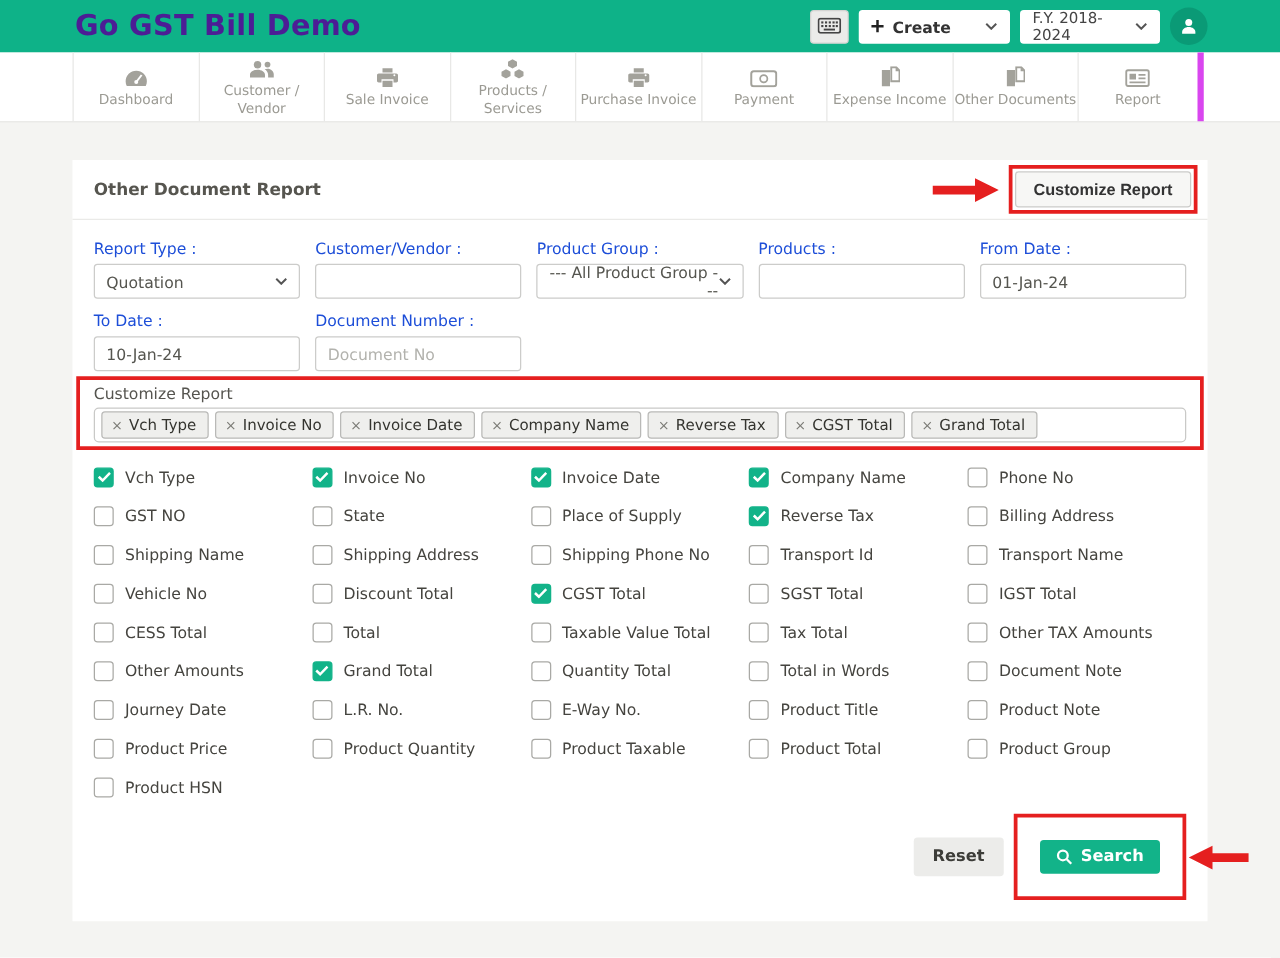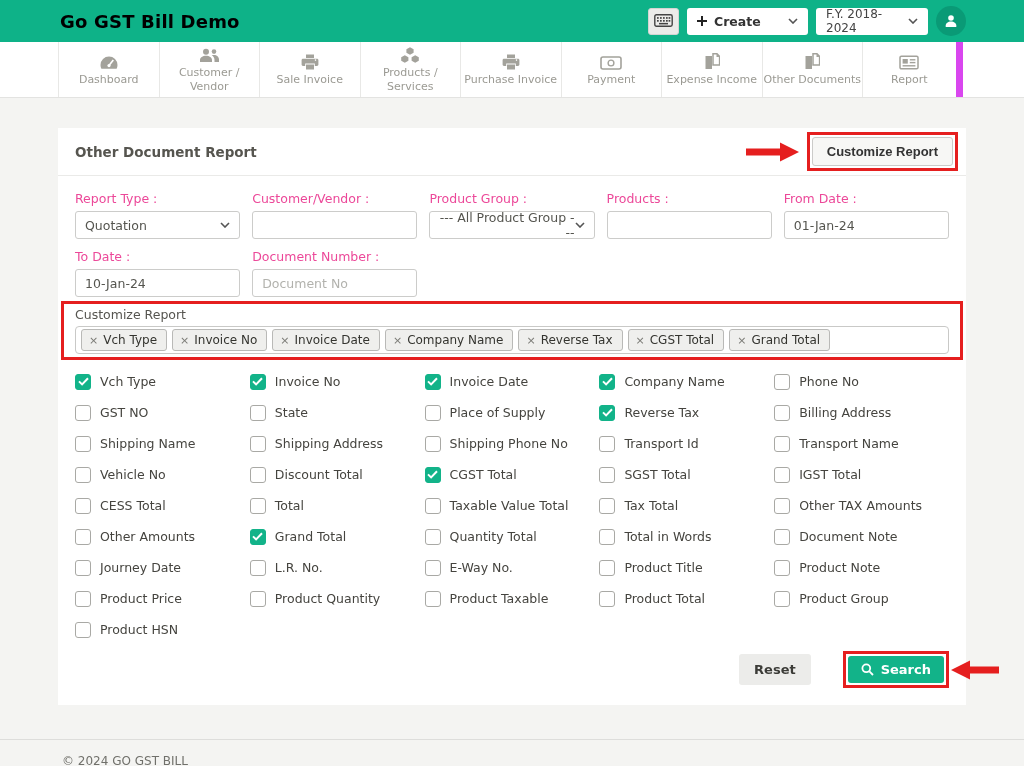--- a/index.html
+++ b/index.html
@@ -1,48 +1,48 @@
 <!DOCTYPE html>
 <html><head>
 <meta charset="utf-8">
 <style>
   * { box-sizing: border-box; margin: 0; padding: 0; }
   html, body { width: 1024px; height: 766px; overflow: hidden; }
   body { background: #f4f4f2; font-family: "DejaVu Sans", "Liberation Sans", sans-serif; }
 
   
   .topbar { height: 42px; background: #0eb288; display: flex; align-items: center; padding: 0 58px 0 60px; }
-  .brand { color: #000000; font-weight: bold; font-size: 18px; letter-spacing: .2px; }
+  .brand { color: #4c1d95; font-weight: bold; font-size: 23px; letter-spacing: .2px; }
   .topbar-right { margin-left: auto; display: flex; align-items: center; gap: 8px; }
   .kbd-btn { width: 31px; height: 27px; background: #ebebe9; border: 1px solid #d4d4d2; border-radius: 3px; display: flex; align-items: center; justify-content: center; cursor: pointer; }
   .top-select { background: #fff; border-radius: 3px; height: 27px; display: flex; align-items: center; justify-content: space-between; padding: 0 10px; font-size: 12.5px; color: #333; cursor: pointer; }
   .create-btn { width: 121px; font-weight: bold; gap: 6px; }
   .create-left { display: flex; align-items: center; gap: 7px; }
   .fy-select { width: 112px; color: #444; font-size: 12px; }
   .avatar { width: 30px; height: 30px; border-radius: 50%; background: #0a9a76; display: flex; align-items: center; justify-content: center; cursor: pointer; }
 
   
   .mainnav { height: 56px; background: #fff; border-bottom: 1px solid #e3e3e1; display: flex; padding-left: 58px; }
   .nav-item { width: 100.5px; border-left: 1px solid #e8e8e6; display: flex; flex-direction: column; align-items: center; justify-content: center; gap: 3px; text-align: center; cursor: pointer; }
-  .nav-item:last-child { border-right: 7px solid #d946ef; }
+  .nav-item:last-child { border-right: 5px solid #d946ef; }
   .nav-icon { height: 17px; display: flex; align-items: flex-end; color: #a3a29b; }
   .nav-icon svg { fill: #a3a29b; }
   .nav-label { font-size: 11px; color: #9b9a93; line-height: 1.25; }
 
   
   .card { width: 908px; margin: 30px auto 0; background: #fff; }
   .card-header { height: 48px; border-bottom: 1px solid #eaeae8; display: flex; align-items: center; padding: 0 8px 0 17px; }
   .card-title { font-size: 13.5px; font-weight: bold; color: #56554f; }
   .header-right { margin-left: auto; display: flex; align-items: center; gap: 7px; }
   .red-outline { border: 3px solid #e51f1f; padding: 2px; }
   .customize-btn { background: #f7f7f5; border: 1px solid #cbcbc9; border-radius: 3px; padding: 6px 14px; font-size: 13px; font-weight: bold; color: #333; cursor: pointer; white-space: nowrap; }
 
   .card-body { padding: 15px 17px 17px; }
   .filters-grid { display: grid; grid-template-columns: repeat(5, 1fr); column-gap: 12px; row-gap: 10px; }
-  .filter-label { font-size: 12.5px; color: #ec4899; margin-bottom: 5px; }
+  .filter-label { font-size: 12.5px; color: #1d4ed8; margin-bottom: 5px; }
   .field { height: 28px; width: 100%; border: 1px solid #ccccca; border-radius: 3px; font-size: 12.5px; color: #55554f; padding: 0 9px; background: #fff; font-family: inherit; }
   input.field::placeholder { color: #b2b2ad; }
   .select { display: flex; align-items: center; justify-content: space-between; cursor: pointer; text-align: right; }
 
   
   .customize-wrap { margin: 4px -14px 0; border: 3px solid #e51f1f; padding: 3px 11px 3px; }
   .customize-label { font-size: 12.5px; color: #55544f; margin-bottom: 4px; }
   .tags-box { border: 1px solid #c9c9c7; border-radius: 4px; min-height: 27px; padding: 2px 5px; display: flex; align-items: center; gap: 5px; }
   .tag { background: #efefed; border: 1px solid #b9b9b7; border-radius: 3px; padding: 3px 9px 3px 7px; font-size: 12px; color: #34342f; display: inline-flex; align-items: center; gap: 5px; cursor: pointer; white-space: nowrap; }
   .tag-x { color: #7b7b76; font-size: 11px; }
@@ -50,21 +50,21 @@
   
   .cb-grid { display: grid; grid-template-columns: repeat(5, 1fr); margin-top: 6px; }
   .cb { height: 31px; display: flex; align-items: center; cursor: pointer; }
   .box { width: 16px; height: 16px; border: 1px solid #a9a9a5; border-radius: 3px; background: #fff; margin-right: 9px; flex: none; display: flex; align-items: center; justify-content: center; }
   .box.checked { background: #12b389; border-color: #12b389; }
   .cb-label { font-size: 12.5px; color: #45443f; }
 
   
   .actions { display: flex; justify-content: flex-end; align-items: center; margin-top: 6px; }
   .reset-btn { background: #ececea; border: none; border-radius: 3px; padding: 8px 15px; font-size: 13px; font-weight: bold; color: #3c3c38; margin-right: 8px; cursor: pointer; font-family: inherit; }
-  .search-outline { border: 3px solid #e51f1f; padding: 2px; position: relative; margin-left: 24px; }
+  .search-outline { border: 3px solid #e51f1f; padding: 18px; position: relative; }
   .search-btn { background: #12b389; color: #fff; border: none; border-radius: 3px; padding: 6px 13px; font-size: 13px; font-weight: bold; display: flex; align-items: center; gap: 7px; cursor: pointer; font-family: inherit; }
   .arrow-left-abs { position: absolute; left: 100%; top: 50%; transform: translateY(-50%); margin-left: 5px; line-height: 0; }
 
   
   .footer { margin-top: 34px; border-top: 1px solid #dddddb; padding: 14px 0 0 62px; font-size: 12px; color: #70706b; }
 </style>
 </head>
 <body>
 
 <div class="topbar">

